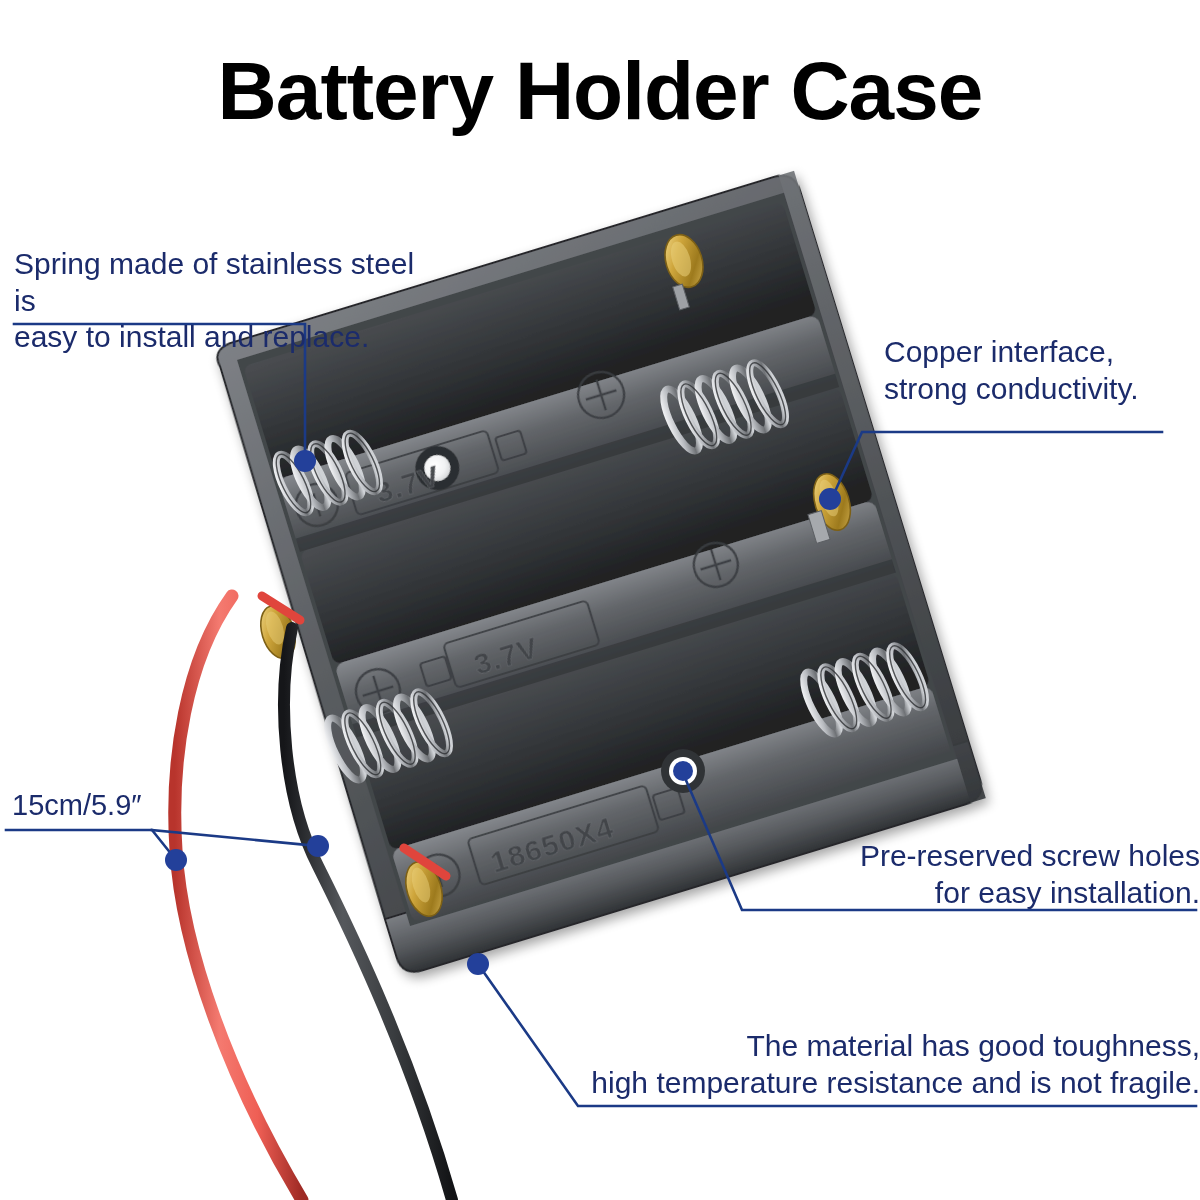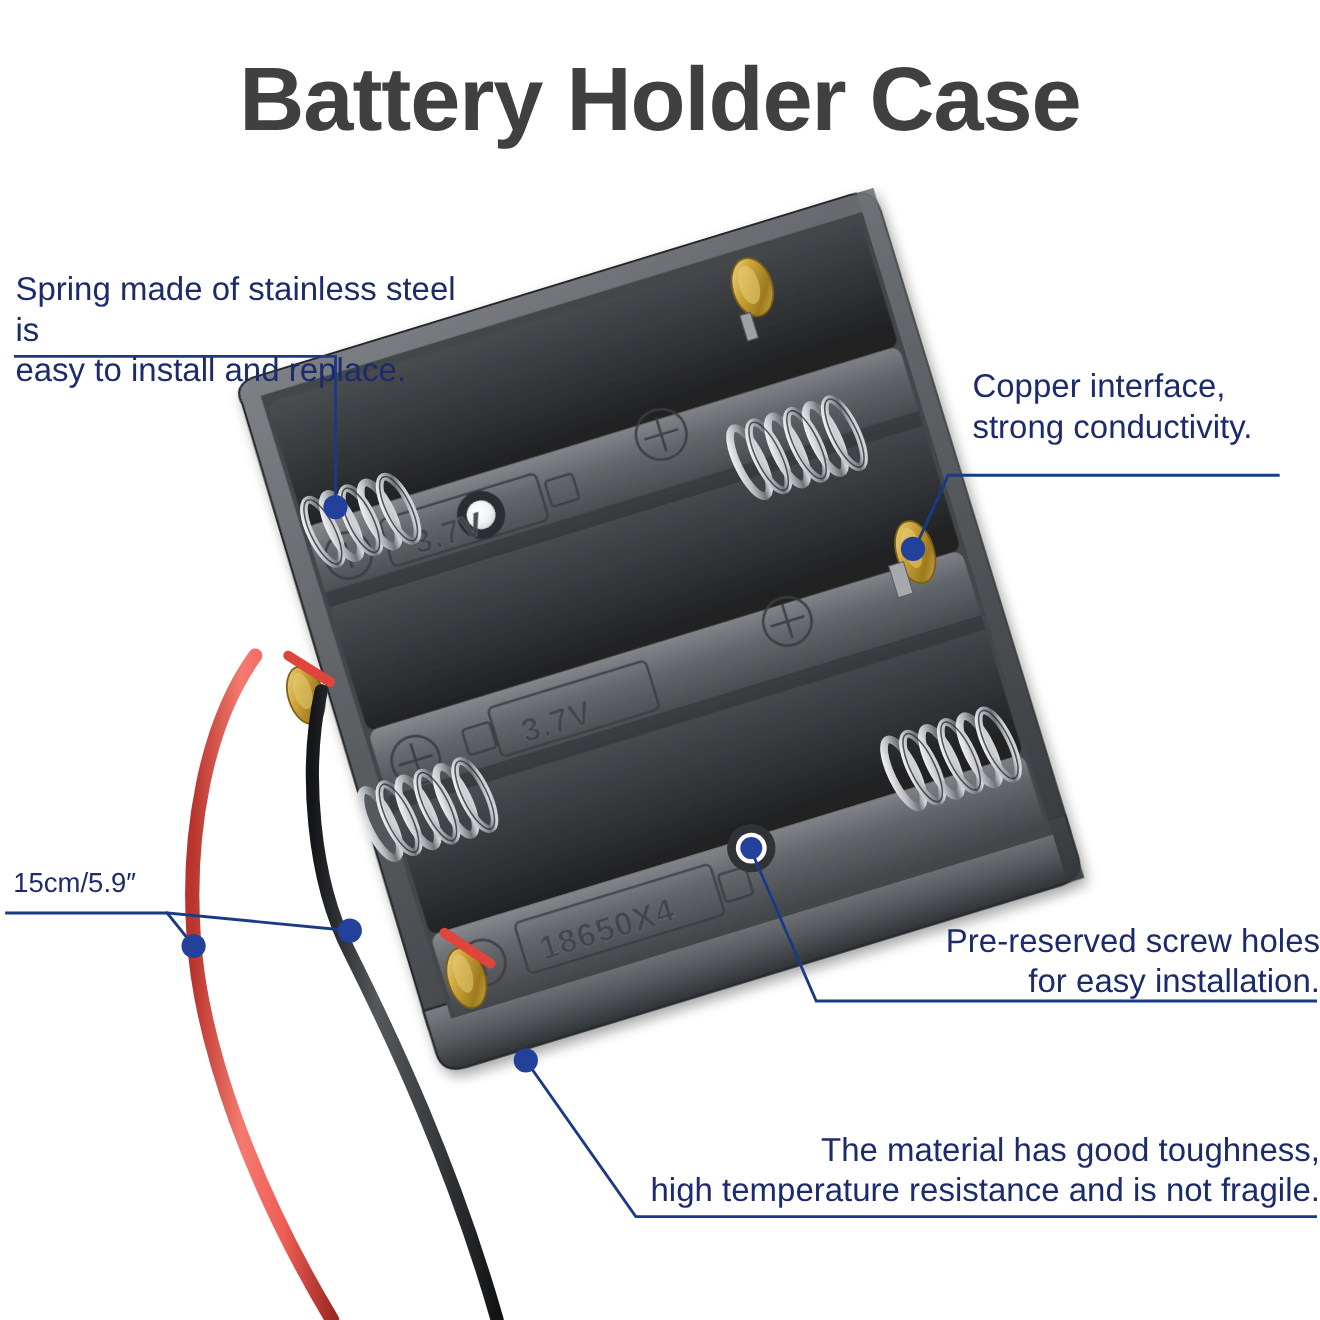--- a/index.html
+++ b/index.html
@@ -28,41 +28,41 @@
   .title {
     position: absolute;
     left: 0;
     top: 48px;
     width: 1200px;
     text-align: center;
     font-family: "Liberation Sans", sans-serif;
     font-weight: bold;
     font-size: 82px;
     letter-spacing: -1px;
-    color: #404040;
+    color: #000000;
     line-height: 1.05;
     white-space: nowrap;
     user-select: none;
   }
 
   
   .callout {
     position: absolute;
     color: #1b2b6b;
     font-family: "Liberation Sans", sans-serif;
     font-size: 30px;
     line-height: 1.22;
     white-space: pre-line;
     user-select: none;
   }
   .callout.c-spring     { left: 14px;  top: 246px; text-align: left;  width: 420px; }
   .callout.c-copper     { left: 884px; top: 334px; text-align: left;  width: 316px; }
   .callout.c-screw      { left: 756px; top: 838px; text-align: right; width: 444px; }
   .callout.c-material   { left: 560px; top: 1028px;text-align: right; width: 640px; }
-  .callout.c-length     { left: 12px;  top: 788px; text-align: left;  width: 220px; font-size: 25px; }
+  .callout.c-length     { left: 12px;  top: 788px; text-align: left;  width: 220px; font-size: 29px; }
 
   
   #art {
     position: absolute;
     left: 0; top: 0;
     width: 1200px;
     height: 1200px;
     pointer-events: none;
   }
 </style>

